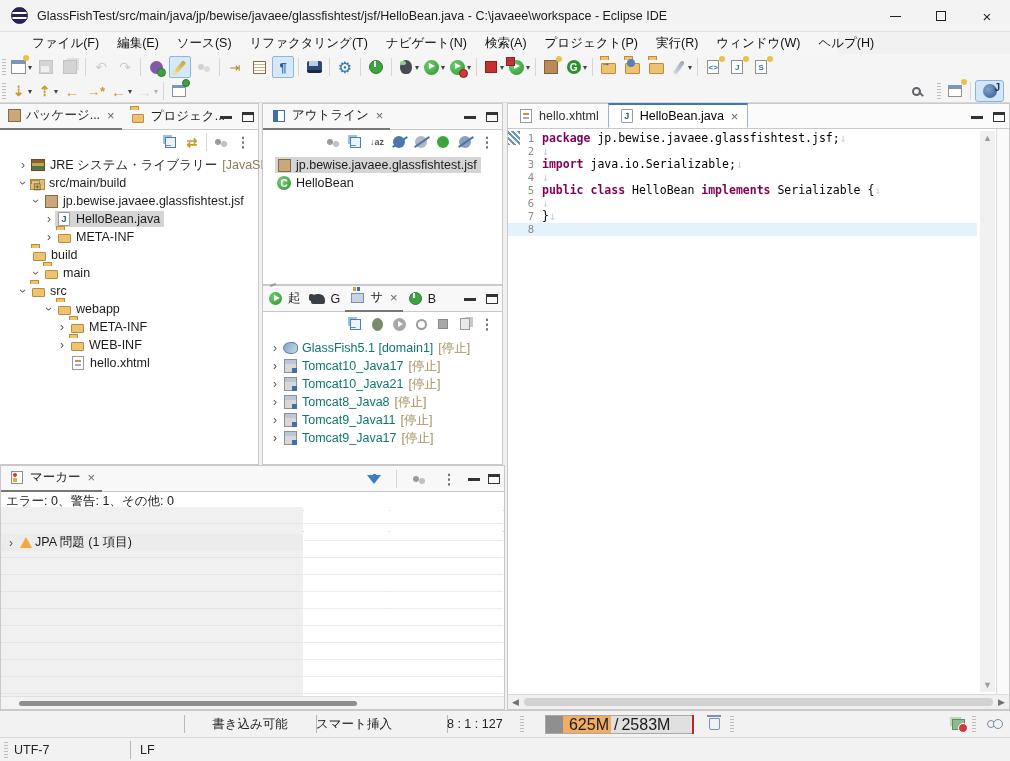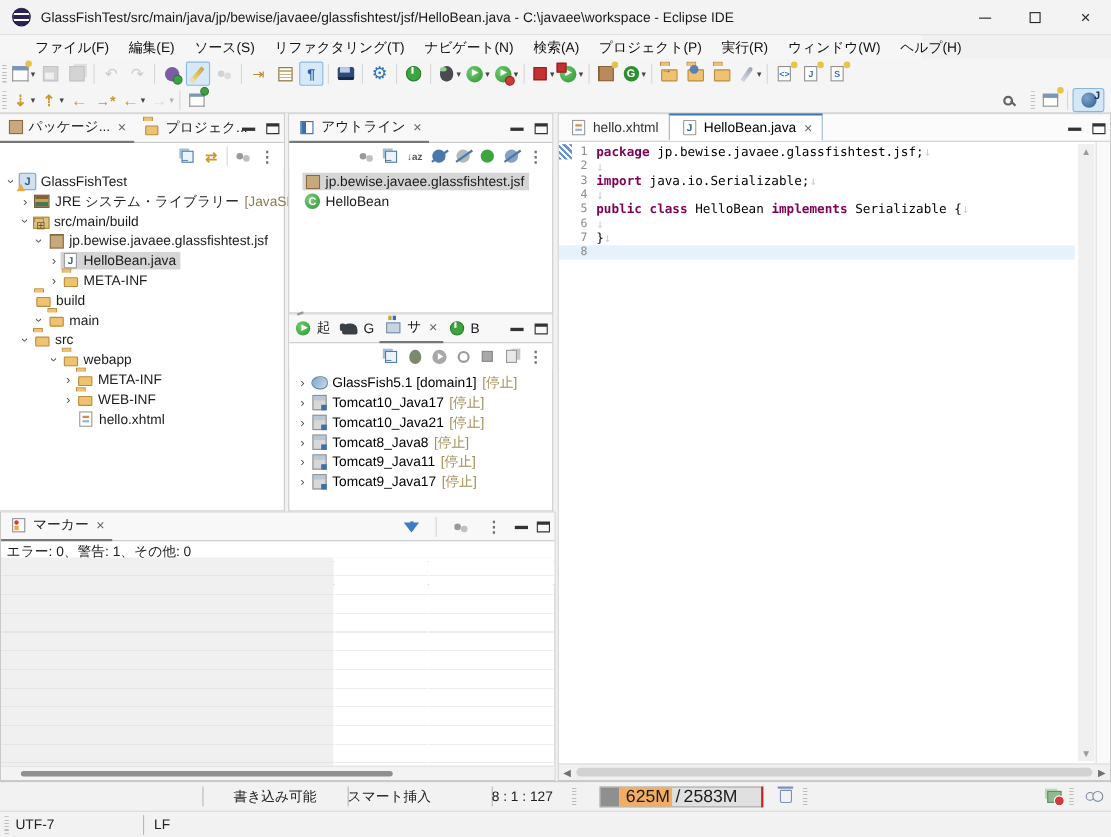--- a/index.html
+++ b/index.html
@@ -139,21 +139,21 @@
   .s-server { width:13px; height:14px; background:#d8d8d8; border:1px solid #8f8f8f; box-shadow:inset 0 4px 0 #b8c8d8; }
   .s-server::after { content:""; position:absolute; right:1px; bottom:1px; width:5px; height:5px; background:#3d6fa8; }
 
   
   #pkg { left:0; top:103px; width:259px; height:362px; border-left:none; }
   
   #outline { left:262px; top:103px; width:241px; height:182px; }
   
   #servers { left:262px; top:285px; width:241px; height:180px; }
   .srow { height:18px; display:flex; align-items:center; white-space:nowrap; }
-  .sname { margin-left:4px; color:#000000; }
+  .sname { margin-left:4px; color:#0f766e; }
   .sstate { margin-left:5px; color:#a38f58; }
   .stab-ic { width:15px; height:15px; position:relative; display:inline-flex; align-items:center; justify-content:center; }
   .i-elephant { width:14px; height:10px; border-radius:6px 6px 2px 2px; background:#3a3f46; }
   .i-elephant::after { content:""; position:absolute; left:-2px; top:3px; width:5px; height:7px; border-radius:2px; background:#3a3f46; }
   .i-srvtab { width:13px; height:10px; background:#c8d4e0; border:1px solid #7a8ea8; }
   .i-srvtab::after { content:""; position:absolute; left:3px; top:-3px; width:3px; height:4px; background:#caa53f; box-shadow:4px 0 0 #3d6fa8; }
   .i-boot { width:13px; height:13px; border-radius:50%; background:#3da53f; border:1px solid #2a7c2c; }
   .i-boot::after { content:""; position:absolute; left:5.5px; top:2px; width:2px; height:5px; background:#fff; }
   .i-debug-srv { width:11px; height:13px; border-radius:50%; background:#7a8a6a; }
   .i-play-gray { width:13px; height:13px; border-radius:50%; background:#a8a8a8; }
@@ -477,27 +477,20 @@
         </span>
       <span class="tsep"></span>
       <span class="vtbtn">
           <span class="ic i-viewdots"></span>
         </span>
       <span class="vtbtn">
           <span class="ic i-kebab"></span>
         </span>
     </div>
     <div class="tree">
-      <div class="trow" style="padding-left:4px">
-          <span class="chev exp"></span>
-          <span class="fic f-jprj">
-            <span class="f-warn"></span>
-          </span>
-          <span class="tl">GlassFishTest</span>
-        </div>
       <div class="trow" style="padding-left:17px">
           <span class="chev col"></span>
           <span class="fic">
             <span class="f-jre"></span>
           </span>
           <span class="tl">JRE システム・ライブラリー</span>
           <span class="td">[JavaSE-1.8]</span>
         </div>
       <div class="trow" style="padding-left:17px">
           <span class="chev exp"></span>
@@ -772,20 +765,25 @@
     <div class="msummary">エラー: 0、警告: 1、その他: 0</div>
     <div class="mheader">
       <span class="sortcaret">⌃</span>
       <span class="mcol" style="width:302px">説明</span>
       <span class="mcol" style="width:86px">リソース</span>
       <span class="mcol" style="flex:1;border-right:none">パス</span>
     </div>
     <div class="mcellbg" style="left:0;width:302px;background:repeating-linear-gradient(#f0f0f0 0 16px,#e4e4e4 16px 17px)"></div>
     <div class="mcellbg" style="left:303px;width:85px"></div>
     <div class="mcellbg" style="left:389px;right:1px"></div>
+    <div class="mrow" style="position:absolute;left:0;top:68px;width:302px;background:#ececec">
+      <span class="chev col" style="margin-left:4px"></span>
+      <span class="mwarn"></span>
+      <span>JPA 問題 (1 項目)</span>
+    </div>
     <div class="hscroll">
         <span class="hthumb" style="left:18px;width:338px"></span>
       </div>
   </div>
 
   <div id="editor" style="position:absolute">
     <div class="etabs">
       <span class="etab">
           <span class="fic">
             <span class="f-xml"></span>

